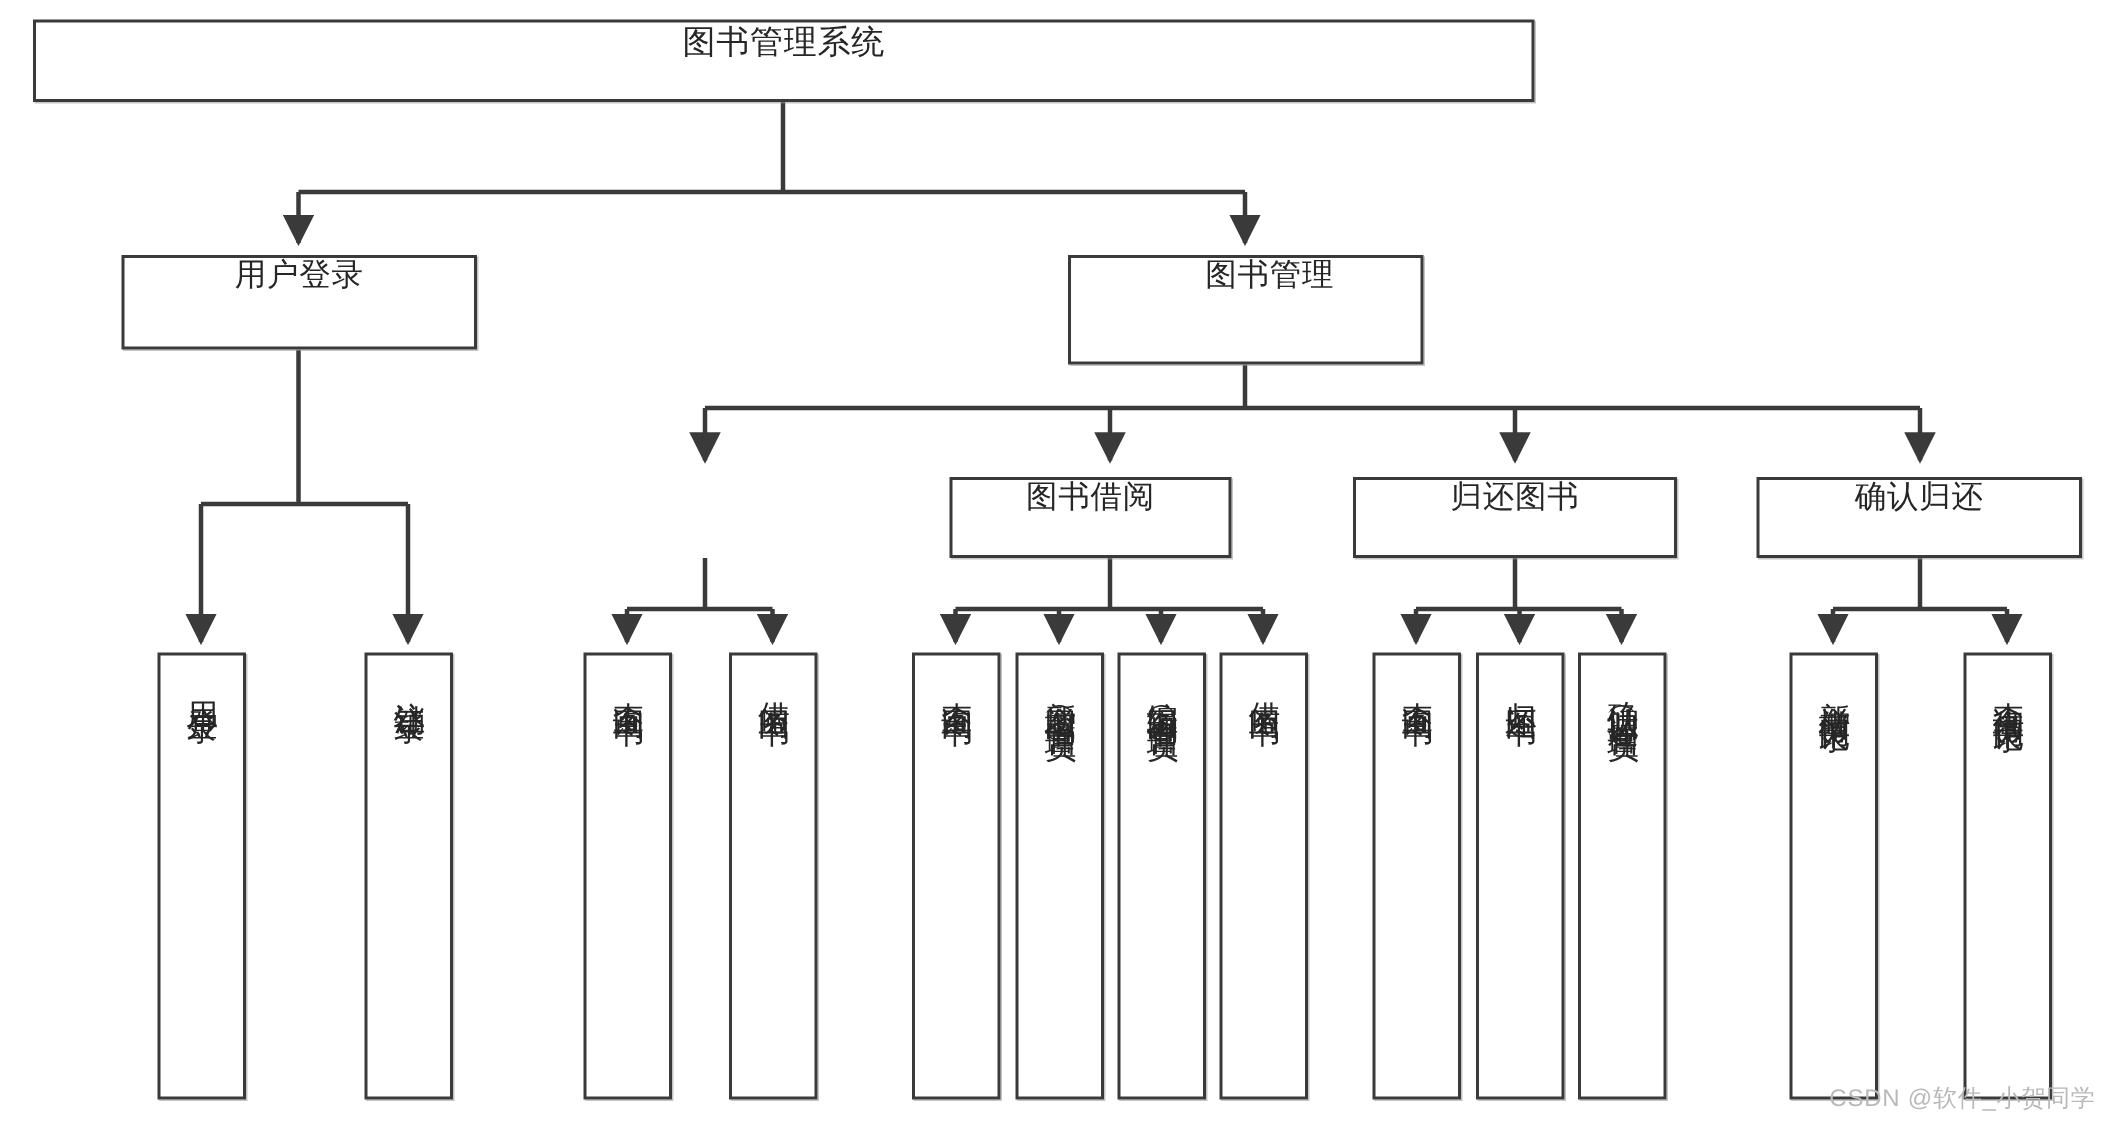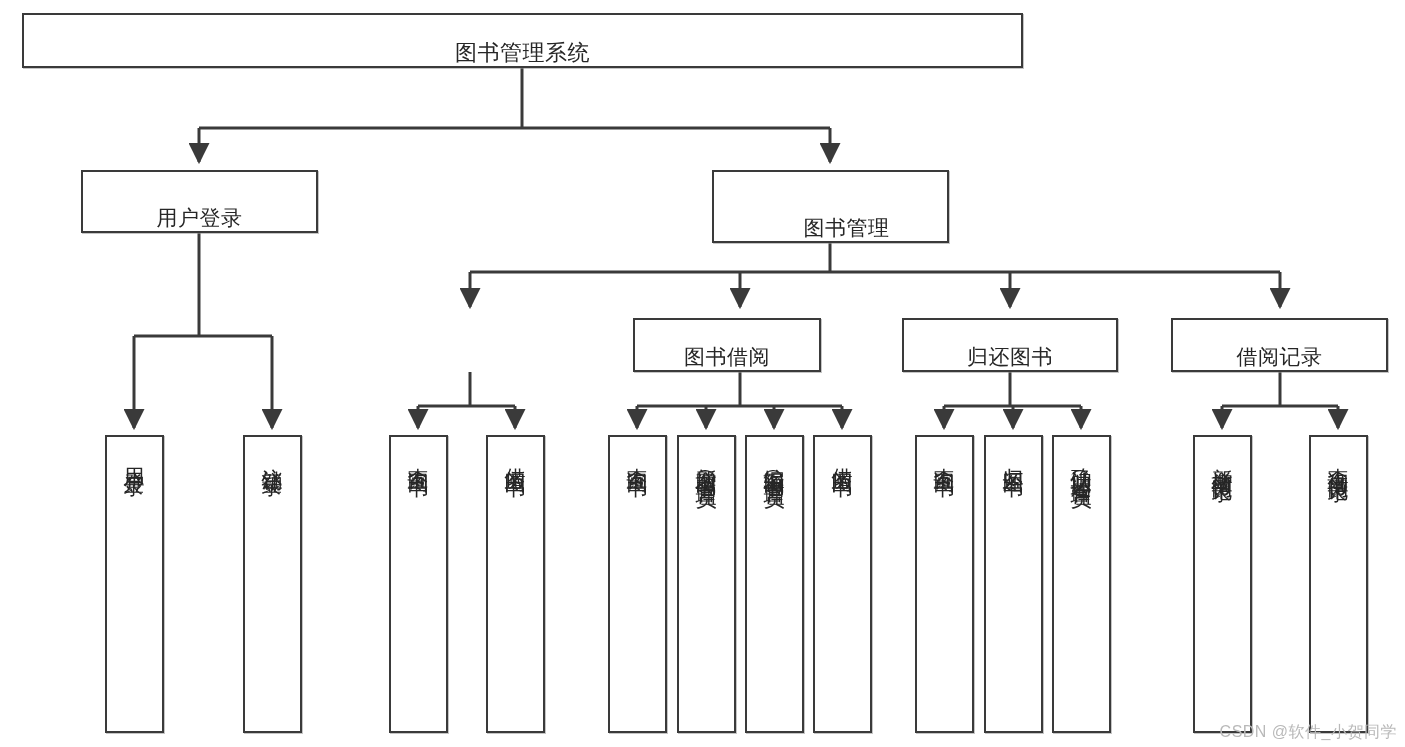--- a/index.html
+++ b/index.html
@@ -26,21 +26,21 @@
     height: 747px;
     pointer-events: none;
   }
   .node {
     position: absolute;
     box-sizing: border-box;
     background: #ffffff;
     border: 2px solid #3a3a3a;
     box-shadow: 1px 1px 0 0 rgba(150,150,150,0.55);
     display: flex;
-    align-items: flex-end;
+    align-items: flex-start;
     justify-content: center;
     color: #262626;
   }
   .node .node-label {
     display: block;
     text-align: center;
     line-height: 1.18;
     letter-spacing: 0.5px;
   }
   
@@ -142,21 +142,21 @@
     <span class="node-label">图书管理</span>
   </div>
 
   <div class="node horiz" style="left:633px; top:318px; width:188px; height:54px;">
     <span class="node-label">图书借阅</span>
   </div>
   <div class="node horiz" style="left:902px; top:318px; width:216px; height:54px;">
     <span class="node-label">归还图书</span>
   </div>
   <div class="node horiz" style="left:1171px; top:318px; width:217px; height:54px;">
-    <span class="node-label">借阅记录</span>
+    <span class="node-label">确认归还</span>
   </div>
 
   <div class="node vert" style="left:105px; top:435px; width:59px; height:298px;">
     <span class="node-label">用户登录</span>
   </div>
   <div class="node vert" style="left:243px; top:435px; width:59px; height:298px;">
     <span class="node-label">注销登录</span>
   </div>
 
   <div class="node vert" style="left:389px; top:435px; width:59px; height:298px;">

